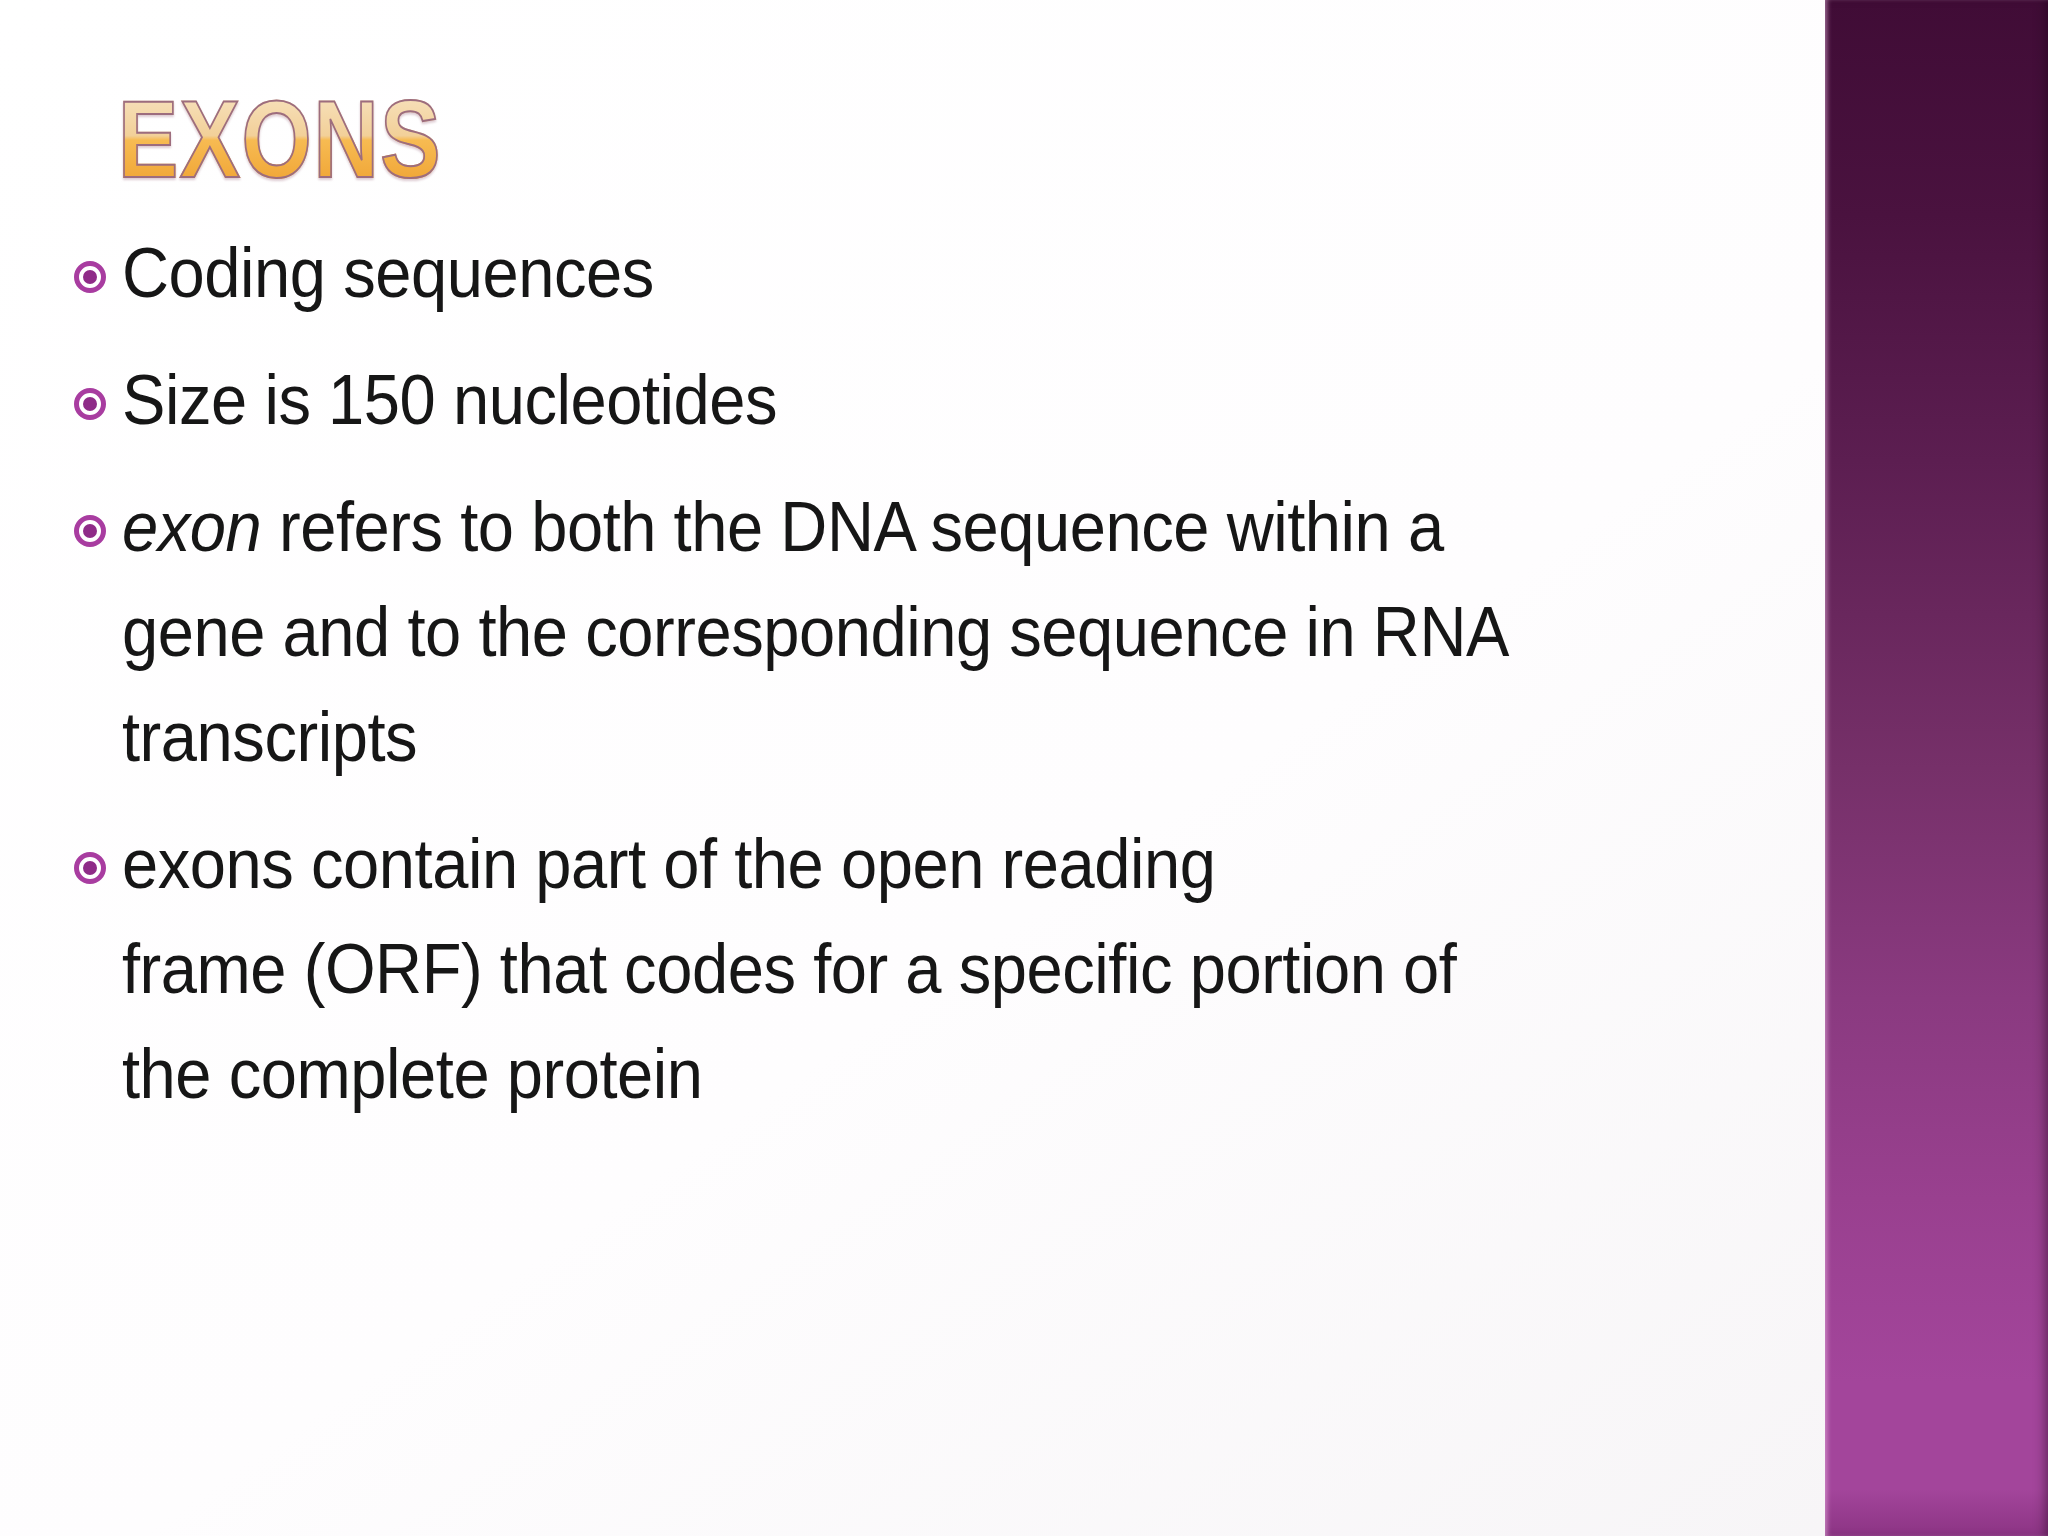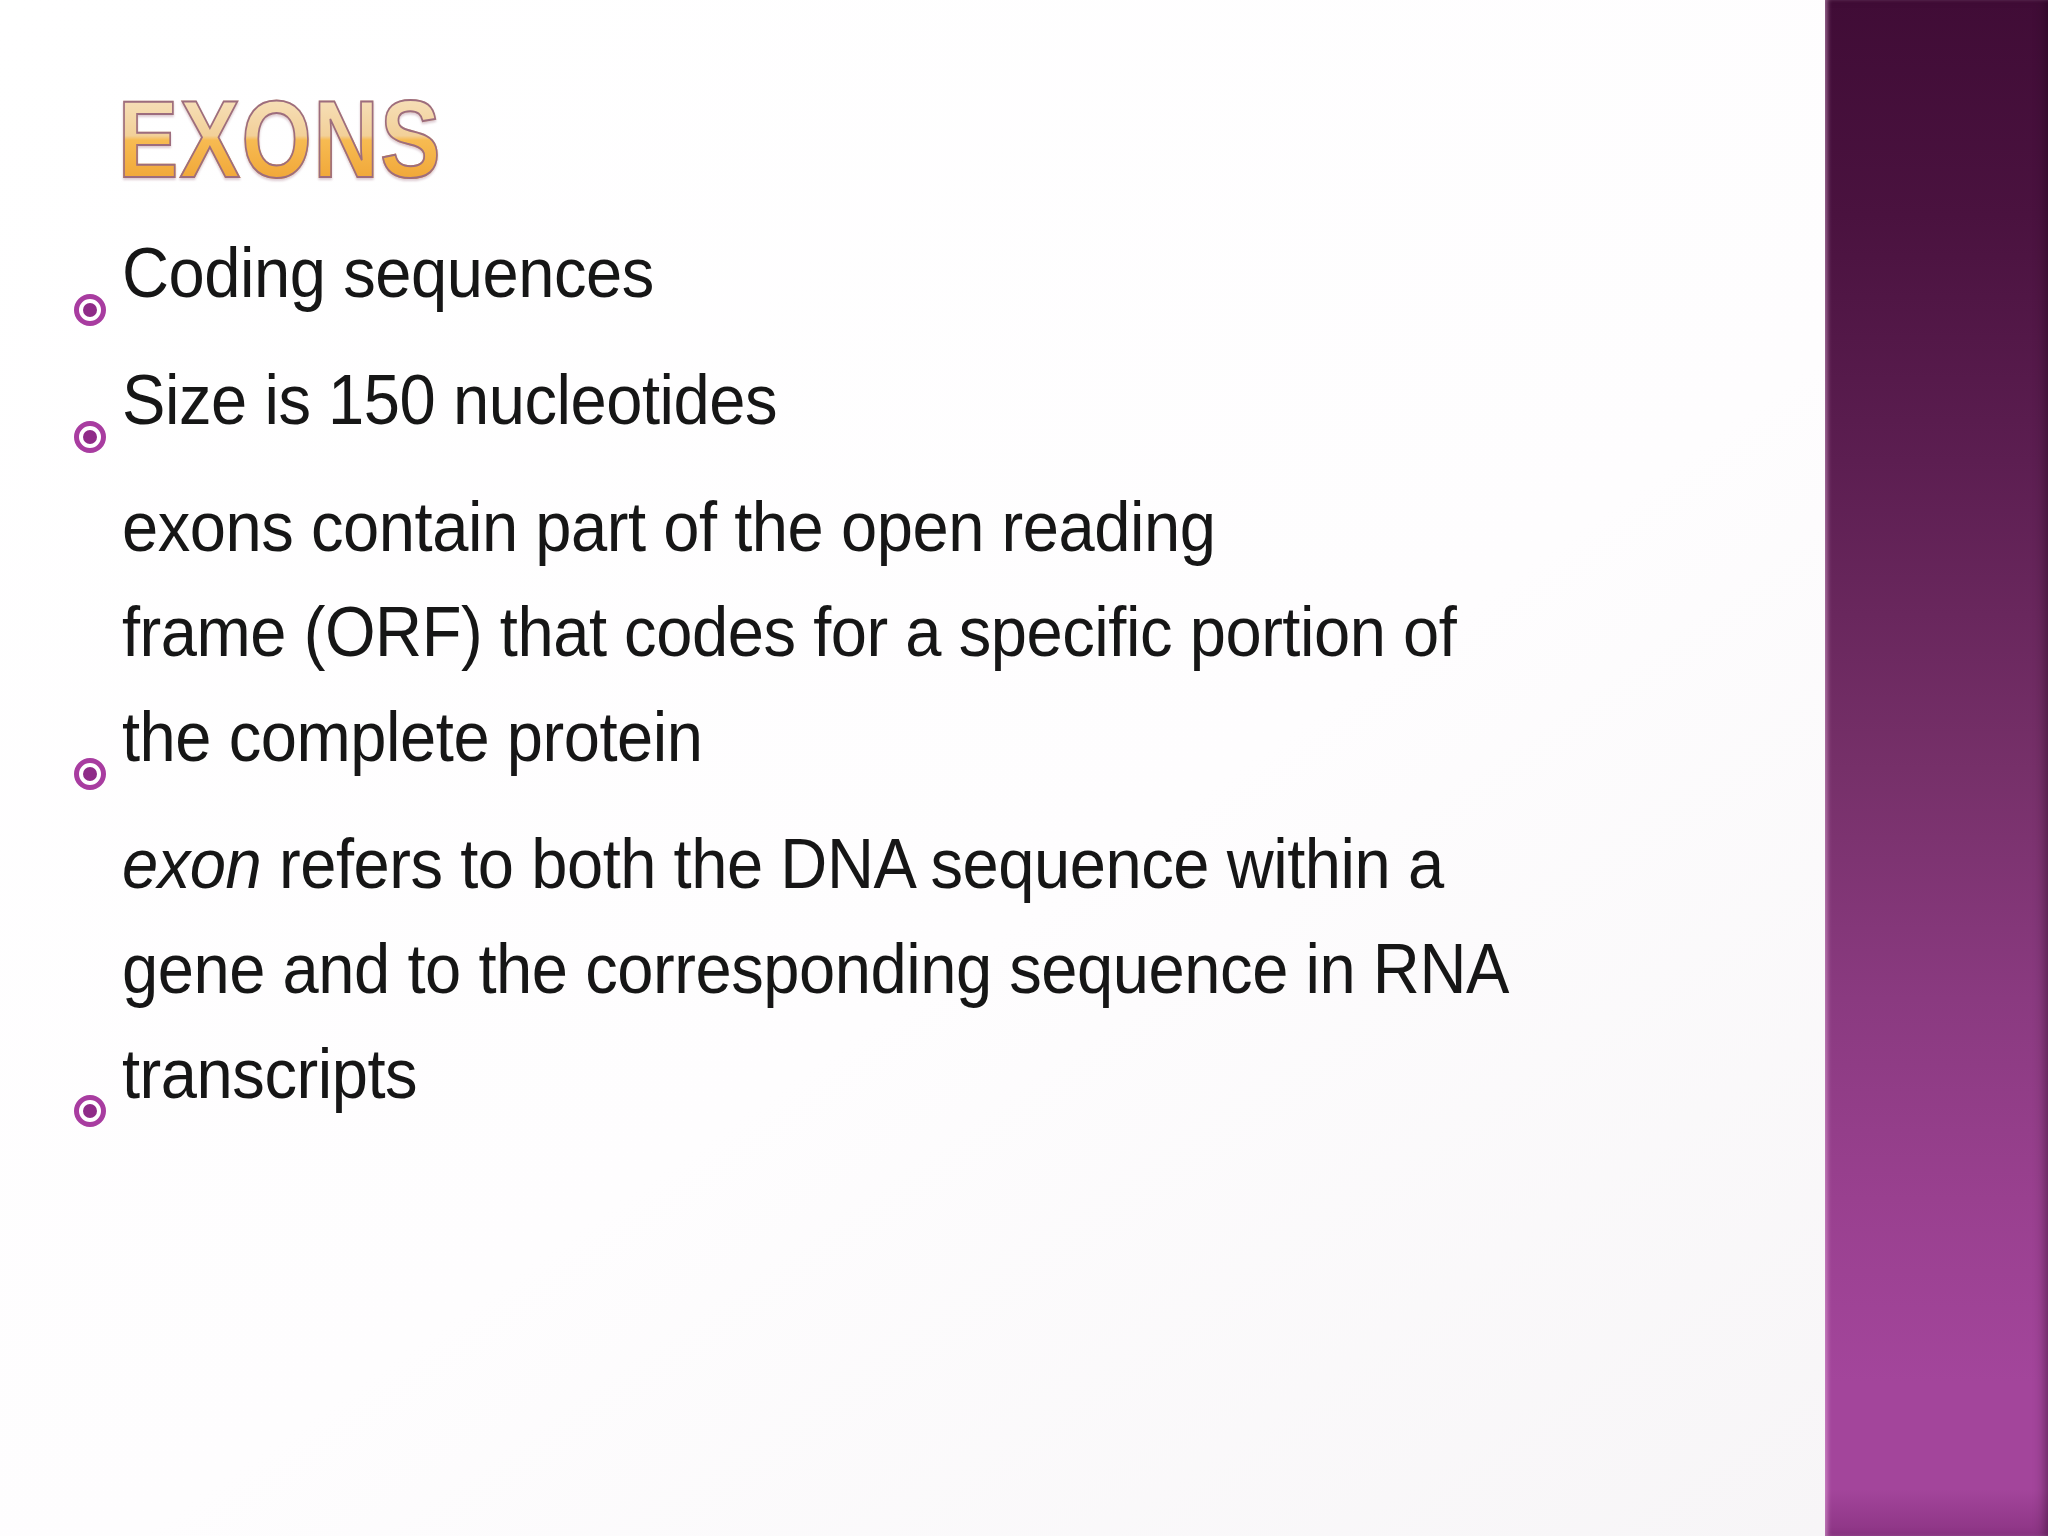--- a/index.html
+++ b/index.html
@@ -39,21 +39,21 @@
       var(--title-top,#f8e5c4) 0%,
       var(--title-mid-light,#f2d099) 47%,
       var(--title-mid-dark,#f7bb52) 51%,
       var(--title-bottom,#eea02f) 100%);
     -webkit-background-clip:text;background-clip:text;
     color:transparent;
     -webkit-text-stroke:2px var(--title-outline,#9d6d7e);
     filter:drop-shadow(0 2px 1px rgba(160,110,130,.35));
   }
   .bullets{position:absolute;left:74px;top:221px;}
-  .bullet-item{display:flex;align-items:flex-end;margin-bottom:22px;}
+  .bullet-item{display:flex;align-items:flex-start;margin-bottom:22px;}
   .bullet-icon{
     flex:0 0 auto;width:32px;height:32px;margin-top:40px;
     box-sizing:border-box;border:5px solid var(--bullet-ring,#a83ca0);
     border-radius:50%;background:#fff;
     display:flex;align-items:center;justify-content:center;
   }
   .bullet-dot{width:14px;height:14px;border-radius:50%;background:var(--bullet-dot,#8f2b88);}
   .bullet-text{
     margin-left:16px;
     font-size:70px;line-height:105px;color:#161616;
@@ -83,30 +83,30 @@
         </span>
         <div class="bullet-text">
           <div class="line"><span>Size is 150 nucleotides</span></div>
         </div>
       </div>
       <div class="bullet-item">
         <span class="bullet-icon">
           <span class="bullet-dot"></span>
         </span>
         <div class="bullet-text">
-          <div class="line"><span>exons contain part of the open reading</span></div>
-          <div class="line"><span>frame (ORF) that codes for a specific portion of</span></div>
-          <div class="line"><span>the complete protein</span></div>
+          <div class="line"><i>exon</i><span> refers to both the DNA sequence within a</span></div>
+          <div class="line"><span>gene and to the corresponding sequence in RNA</span></div>
+          <div class="line"><span>transcripts</span></div>
         </div>
       </div>
       <div class="bullet-item">
         <span class="bullet-icon">
           <span class="bullet-dot"></span>
         </span>
         <div class="bullet-text">
-          <div class="line"><i>exon</i><span> refers to both the DNA sequence within a</span></div>
-          <div class="line"><span>gene and to the corresponding sequence in RNA</span></div>
-          <div class="line"><span>transcripts</span></div>
+          <div class="line"><span>exons contain part of the open reading</span></div>
+          <div class="line"><span>frame (ORF) that codes for a specific portion of</span></div>
+          <div class="line"><span>the complete protein</span></div>
         </div>
       </div>
     </div>
   <div class="sidebar"></div>
 </div>
 
 </body></html>

